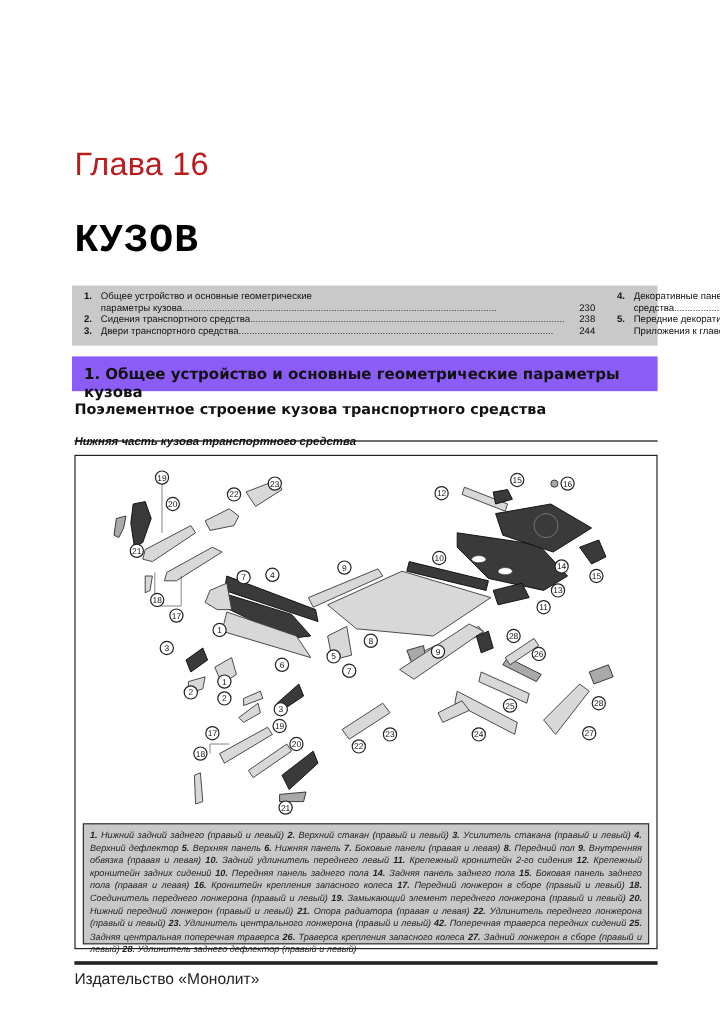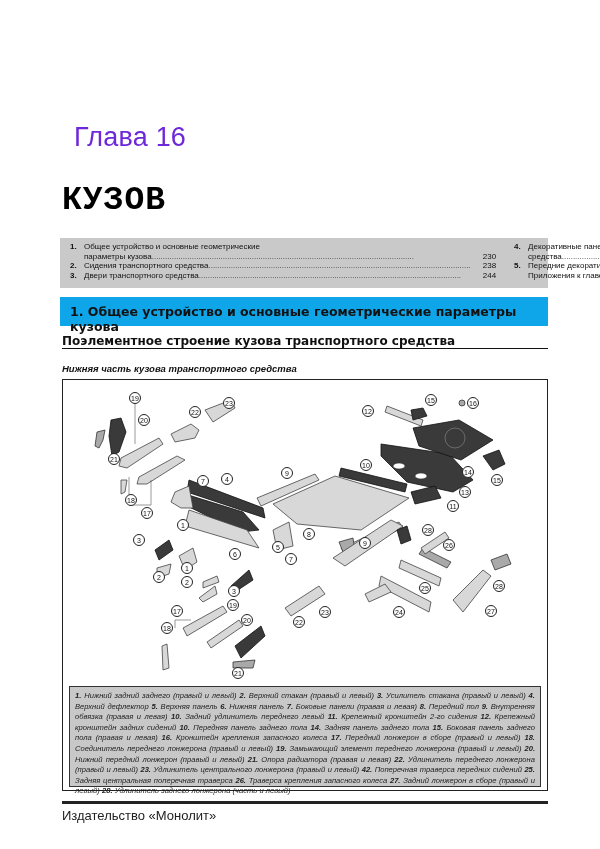--- a/index.html
+++ b/index.html
@@ -1,35 +1,35 @@
 <!DOCTYPE html>
 <html><head>
 <meta charset="utf-8">
 <style>
   * { box-sizing: border-box; margin: 0; padding: 0; }
   html, body { width: 600px; height: 849px; background: #ffffff; overflow: hidden; }
   body { position: relative; font-family: "Liberation Sans", sans-serif; color: #111; }
 
-  .chapter-label { position: absolute; left: 74px; top: 122px; font-size: 27px; font-weight: normal; color: #6d28d9; letter-spacing: 0.2px; }
+  .chapter-label { position: absolute; left: 62px; top: 122px; font-size: 27px; font-weight: normal; color: #b91c1c; letter-spacing: 0.2px; }
   .chapter-title { position: absolute; left: 62px; top: 182px; font-size: 33px; font-weight: 900; font-family: Liberation Mono, monospace; letter-spacing: 1px; color: #000; }
 
   .toc { position: absolute; left: 60px; top: 238px; width: 488px; height: 50px; background: #c9c9c9; font-size: 8px; color: #111; padding: 4px 8px 0 10px; display: flex; }
   .toc-col { flex: 1; position: relative; }
   .toc-col.right { padding-left: 18px; }
   .toc-item { display: flex; line-height: 9.5px; }
   .toc-num { width: 14px; font-weight: bold; flex: none; }
   .toc-text { flex: 1; display: flex; flex-direction: column; }
   .toc-line { display: flex; white-space: nowrap; overflow: hidden; }
   .toc-line .dots { flex: 1; overflow: hidden; white-space: nowrap; color: #333; }
   .toc-line .dots::after { content: "......................................................................................................................"; }
   .toc-page { flex: none; padding-left: 1px; margin-left: 11px; }
 
-  .section-bar { position: absolute; left: 60px; top: 297px; width: 488px; height: 29px; background: #0ea5e9; font-size: 12.5px; font-weight: bold; padding: 7px 0 0 10px; color: #111; font-family: "DejaVu Sans", sans-serif; }
-
-  .subsection { position: absolute; left: 62px; top: 334px; width: 486px; font-size: 12px; font-weight: bold; font-family: "DejaVu Sans", sans-serif; padding-bottom: 0; border-bottom: 1.5px solid #111; color: #111; }
+  .section-bar { position: absolute; left: 60px; top: 297px; width: 488px; height: 29px; background: #8b5cf6; font-size: 12.5px; font-weight: bold; padding: 7px 0 0 10px; color: #111; font-family: "DejaVu Sans", sans-serif; }
+
+  .subsection { position: absolute; left: 62px; top: 334px; width: 486px; font-size: 12px; font-weight: bold; font-family: "DejaVu Sans", sans-serif; padding-bottom: 19px; border-bottom: 1.5px solid #111; color: #111; }
 
   .fig-caption { position: absolute; left: 62px; top: 363px; font-size: 9.5px; font-weight: bold; font-style: italic; color: #111; }
 
   .figure { position: absolute; left: 62px; top: 379px; width: 486px; height: 412px; border: 1.5px solid #222; background: #fff; }
   .figure svg { position: absolute; left: 0; top: 0; }
 
   .legend { position: absolute; left: 6px; top: 306px; width: 472px; height: 101px; background: #c8c8c8; border: 1.5px solid #333; padding: 4px 5px; font-size: 7.6px; font-style: italic; line-height: 10.6px; color: #222; text-align: justify; }
   .legend b { font-style: italic; font-weight: 900; }
 
   .footer-rule { position: absolute; left: 62px; top: 801px; width: 486px; height: 3px; background: #222; }
@@ -386,18 +386,18 @@
     <span><b>18.</b> <span>Соединитель переднего лонжерона (правый и левый)</span></span>
     <span><b>19.</b> <span>Замыкающий элемент переднего лонжерона (правый и левый)</span></span>
     <span><b>20.</b> <span>Нижний передний лонжерон (правый и левый)</span></span>
     <span><b>21.</b> <span>Опора радиатора (правая и левая)</span></span>
     <span><b>22.</b> <span>Удлинитель переднего лонжерона (правый и левый)</span></span>
     <span><b>23.</b> <span>Удлинитель центрального лонжерона (правый и левый)</span></span>
     <span><b>42.</b> <span>Поперечная траверса передних сидений</span></span>
     <span><b>25.</b> <span>Задняя центральная поперечная траверса</span></span>
     <span><b>26.</b> <span>Траверса крепления запасного колеса</span></span>
     <span><b>27.</b> <span>Задний лонжерон в сборе (правый и левый)</span></span>
-    <span><b>28.</b> <span>Удлинитель заднего лонжерона (часть и левый)</span></span>
+    <span><b>28.</b> <span>Удлинитель заднего дефлектор (правый и левый)</span></span>
   </div>
 </div>
 
 <div class="footer-rule"></div>
 <div class="footer-text">Издательство «Монолит»</div>
 
 </body></html>

